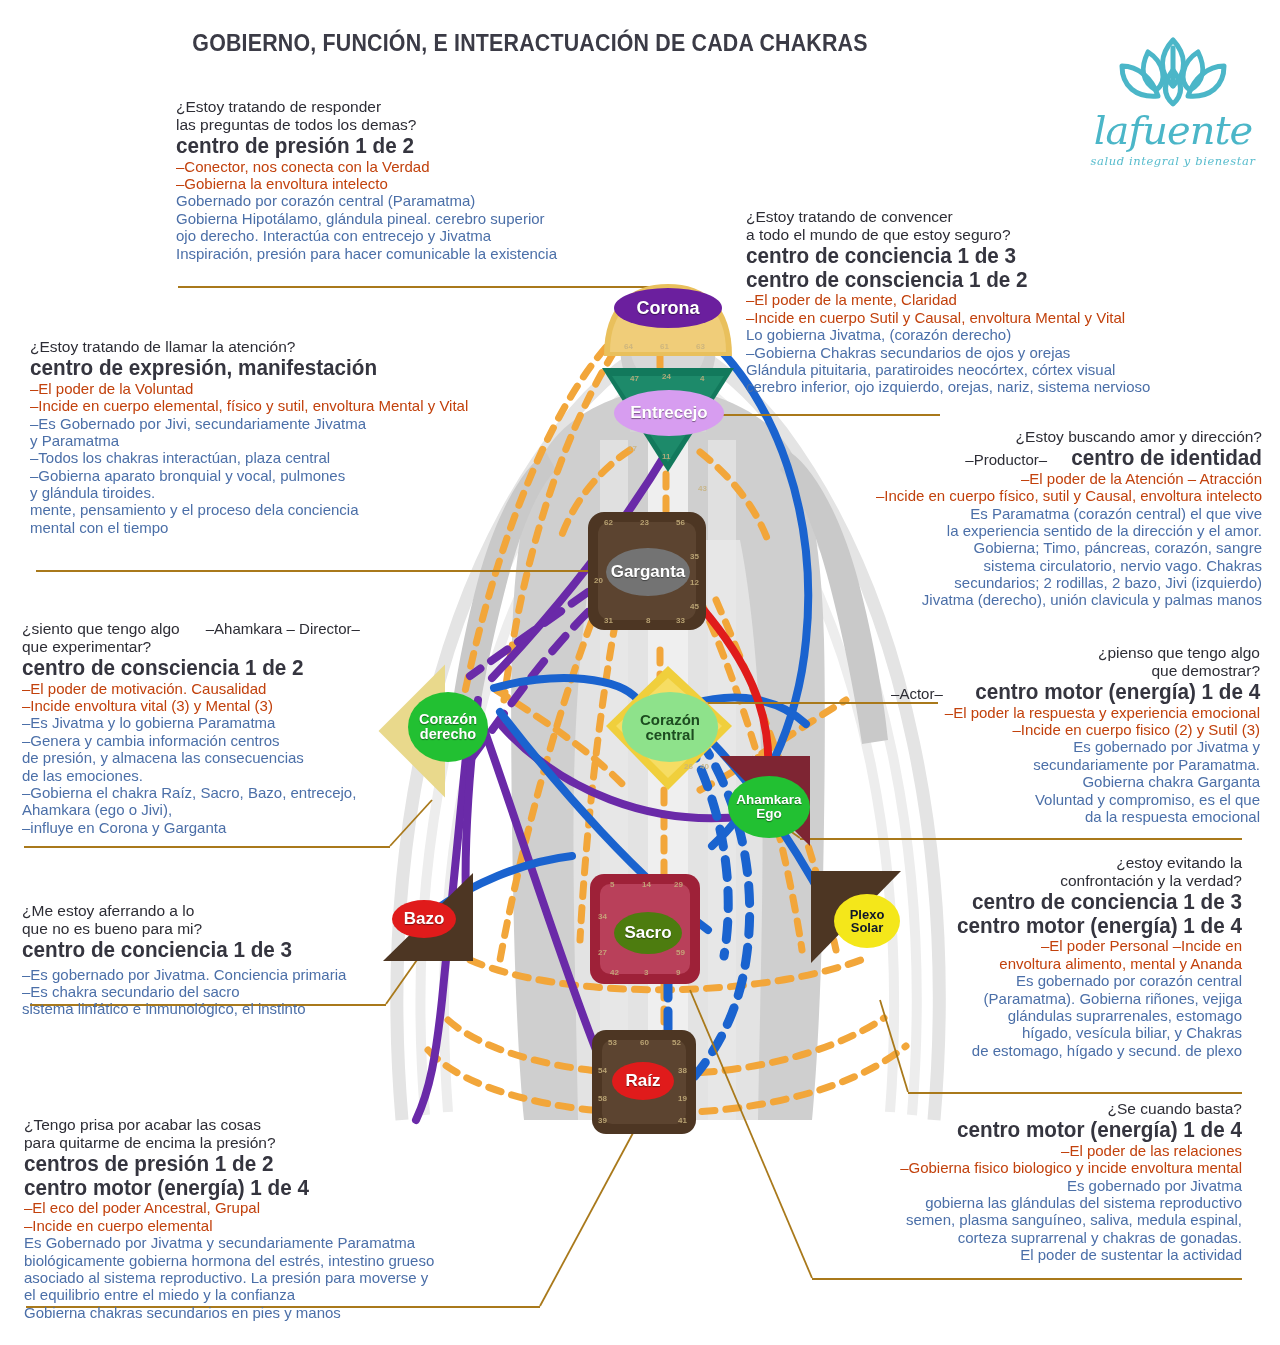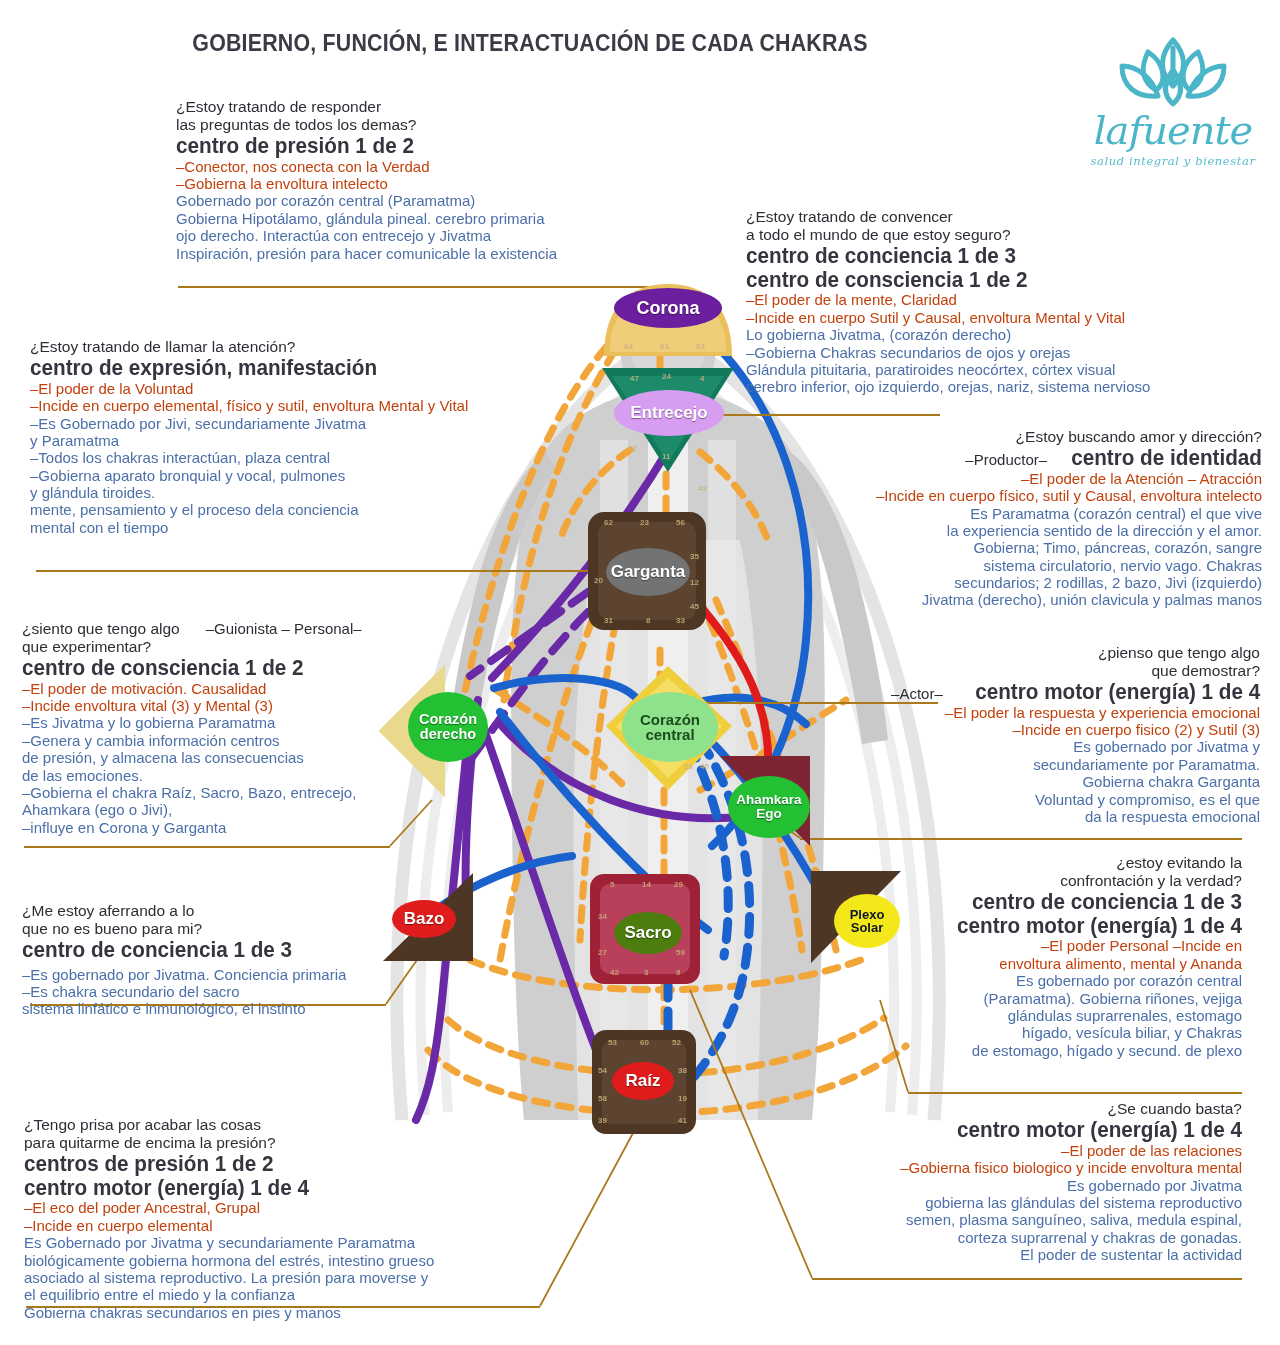--- a/index.html
+++ b/index.html
@@ -201,21 +201,21 @@
     </g>
   </svg>
 
   <div class="note" style="left:176px;top:98px;width:500px;">
     <div class="q">¿Estoy tratando de responder</div>
     <div class="q">las preguntas de todos los demas?</div>
     <div class="hd">centro de presión 1 de 2</div>
     <div class="d">–Conector, nos conecta con la Verdad</div>
     <div class="d">–Gobierna la envoltura intelecto</div>
     <div class="b">Gobernado por corazón central (Paramatma)</div>
-    <div class="b">Gobierna Hipotálamo, glándula pineal. cerebro primaria</div>
+    <div class="b">Gobierna Hipotálamo, glándula pineal. cerebro superior</div>
     <div class="b">ojo derecho. Interactúa con entrecejo y Jivatma</div>
     <div class="b"> Inspiración, presión para hacer comunicable la existencia</div>
   </div>
 
   <div class="note" style="left:746px;top:208px;width:516px;">
     <div class="q">¿Estoy tratando de convencer</div>
     <div class="q">a todo el mundo de que estoy seguro?</div>
     <div class="hd">centro de conciencia 1 de 3</div>
     <div class="hd">centro de consciencia 1 de 2</div>
     <div class="d">–El poder de la mente, Claridad</div>
@@ -252,21 +252,21 @@
     <div class="b">la experiencia sentido de la dirección y el amor.</div>
     <div class="b">Gobierna; Timo, páncreas, corazón, sangre</div>
     <div class="b">sistema circulatorio, nervio vago. Chakras</div>
     <div class="b">secundarios; 2 rodillas, 2 bazo, Jivi (izquierdo)</div>
     <div class="b">Jivatma (derecho), unión clavicula y palmas manos</div>
   </div>
 
   <div class="note" style="left:22px;top:620px;width:420px;">
     <div style="display:flex;align-items:baseline;gap:26px;">
       <span class="q">¿siento que tengo algo</span>
-      <span class="role">–Guionista – Personal–</span>
+      <span class="role">–Ahamkara – Director–</span>
     </div>
     <div class="q">que experimentar?</div>
     <div class="hd">centro de consciencia 1 de 2</div>
     <div class="d">–El poder de motivación. Causalidad</div>
     <div class="d">–Incide envoltura vital (3) y Mental (3)</div>
     <div class="b">–Es Jivatma y lo gobierna Paramatma</div>
     <div class="b">–Genera y cambia información centros</div>
     <div class="b">de presión, y almacena las consecuencias</div>
     <div class="b">de las emociones.</div>
     <div class="b">–Gobierna el chakra Raíz, Sacro, Bazo, entrecejo,</div>

